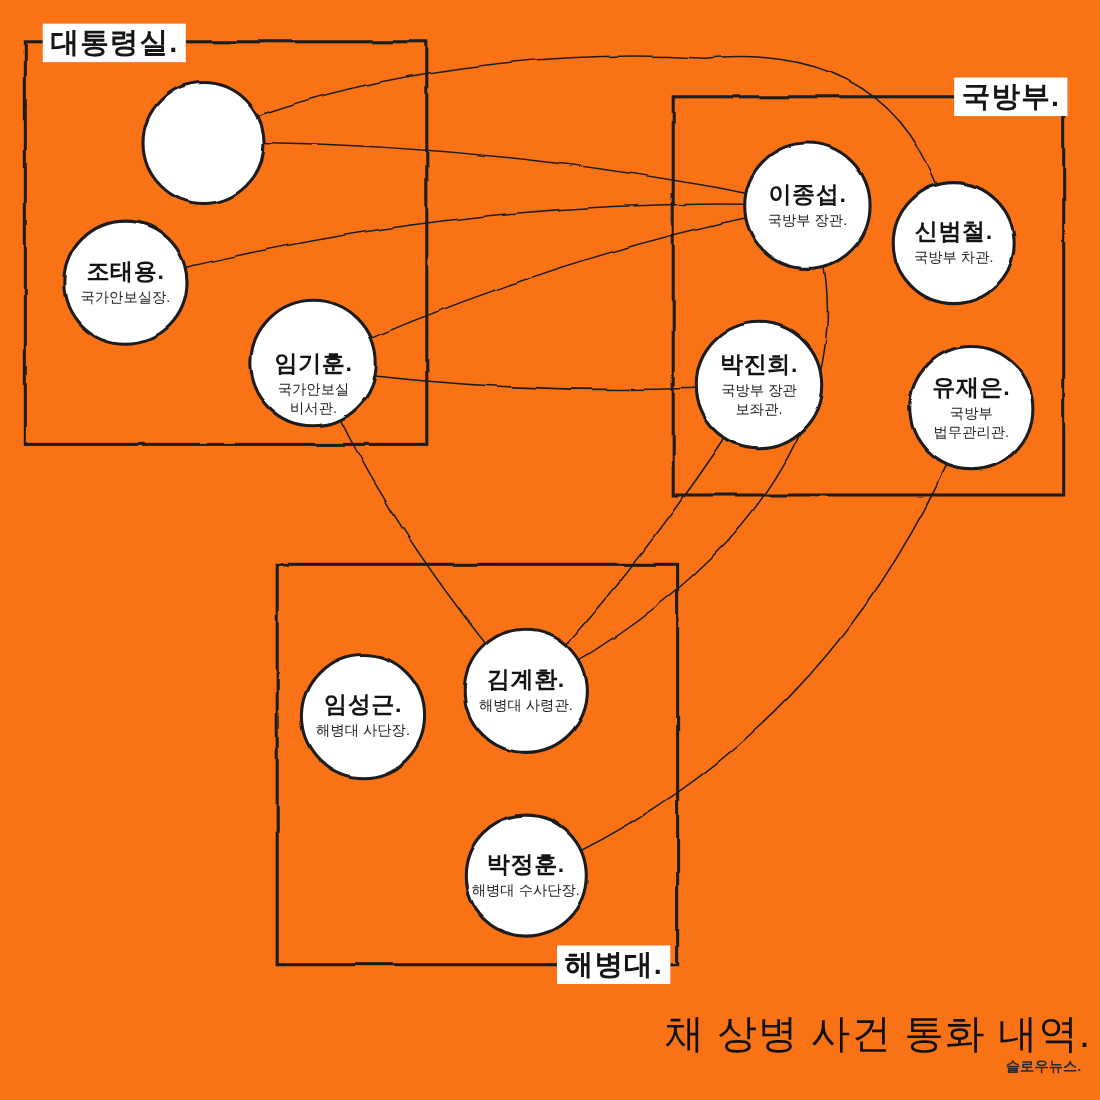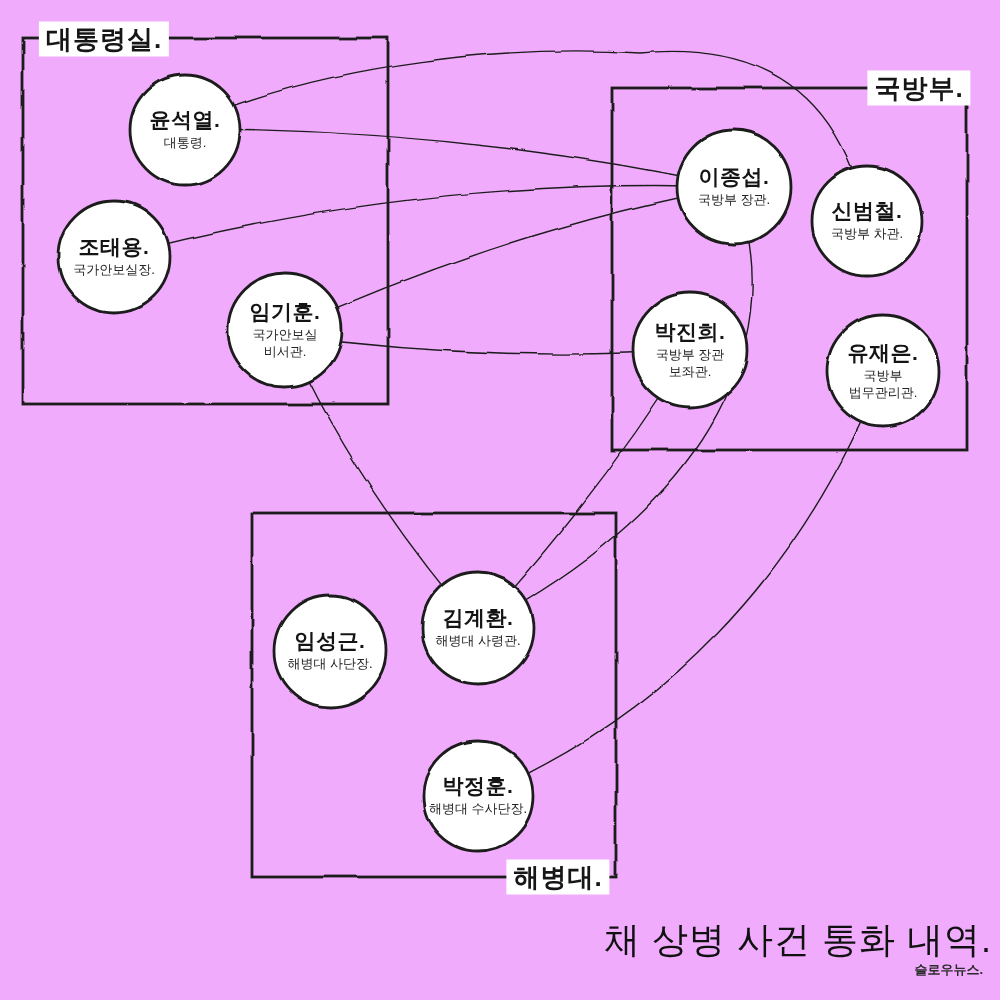--- a/index.html
+++ b/index.html
@@ -1,19 +1,19 @@
 <!DOCTYPE html>
 <html><head>
 <meta charset="utf-8">
 <style>
   html,body{margin:0;padding:0;background:#ffffff;}
   .canvas{
     position:relative;
     width:1000px;height:1000px;
-    background:#f0abfc;
+    background:#f97316;
     font-family:"Liberation Sans","DejaVu Sans",sans-serif;
     color:#1c1c1c;
     overflow:hidden;
   }
   .canvas svg{position:absolute;left:0;top:0;}
   .glabel{
     position:absolute;
     transform:translate(-50%,-50%);
     background:#ffffff;
     padding:0 7px;
@@ -113,35 +113,29 @@
         <circle cx="478" cy="628" r="56"></circle>
         <circle cx="478" cy="796" r="55"></circle>
       </g>
     </g>
   </svg>
 
   <div class="glabel" style="left:104px;top:39px">대통령실.</div>
   <div class="glabel" style="left:919px;top:88px">국방부.</div>
   <div class="glabel" style="left:558px;top:877px">해병대.</div>
 
-  <div class="nlabel" style="left:185px;top:130px">
-    <div class="nname">윤석열.</div>
-    <div class="nrole">
-      <div>대통령.</div>
-    </div>
-  </div>
 
   <div class="nlabel" style="left:114px;top:257px">
     <div class="nname">조태용.</div>
     <div class="nrole">
       <div>국가안보실장.</div>
     </div>
   </div>
 
-  <div class="nlabel" style="left:285px;top:330px">
+  <div class="nlabel" style="left:285px;top:349px">
     <div class="nname">임기훈.</div>
     <div class="nrole">
       <div>국가안보실</div>
       <div>비서관.</div>
     </div>
   </div>
 
   <div class="nlabel" style="left:734px;top:187px">
     <div class="nname">이종섭.</div>
     <div class="nrole">

